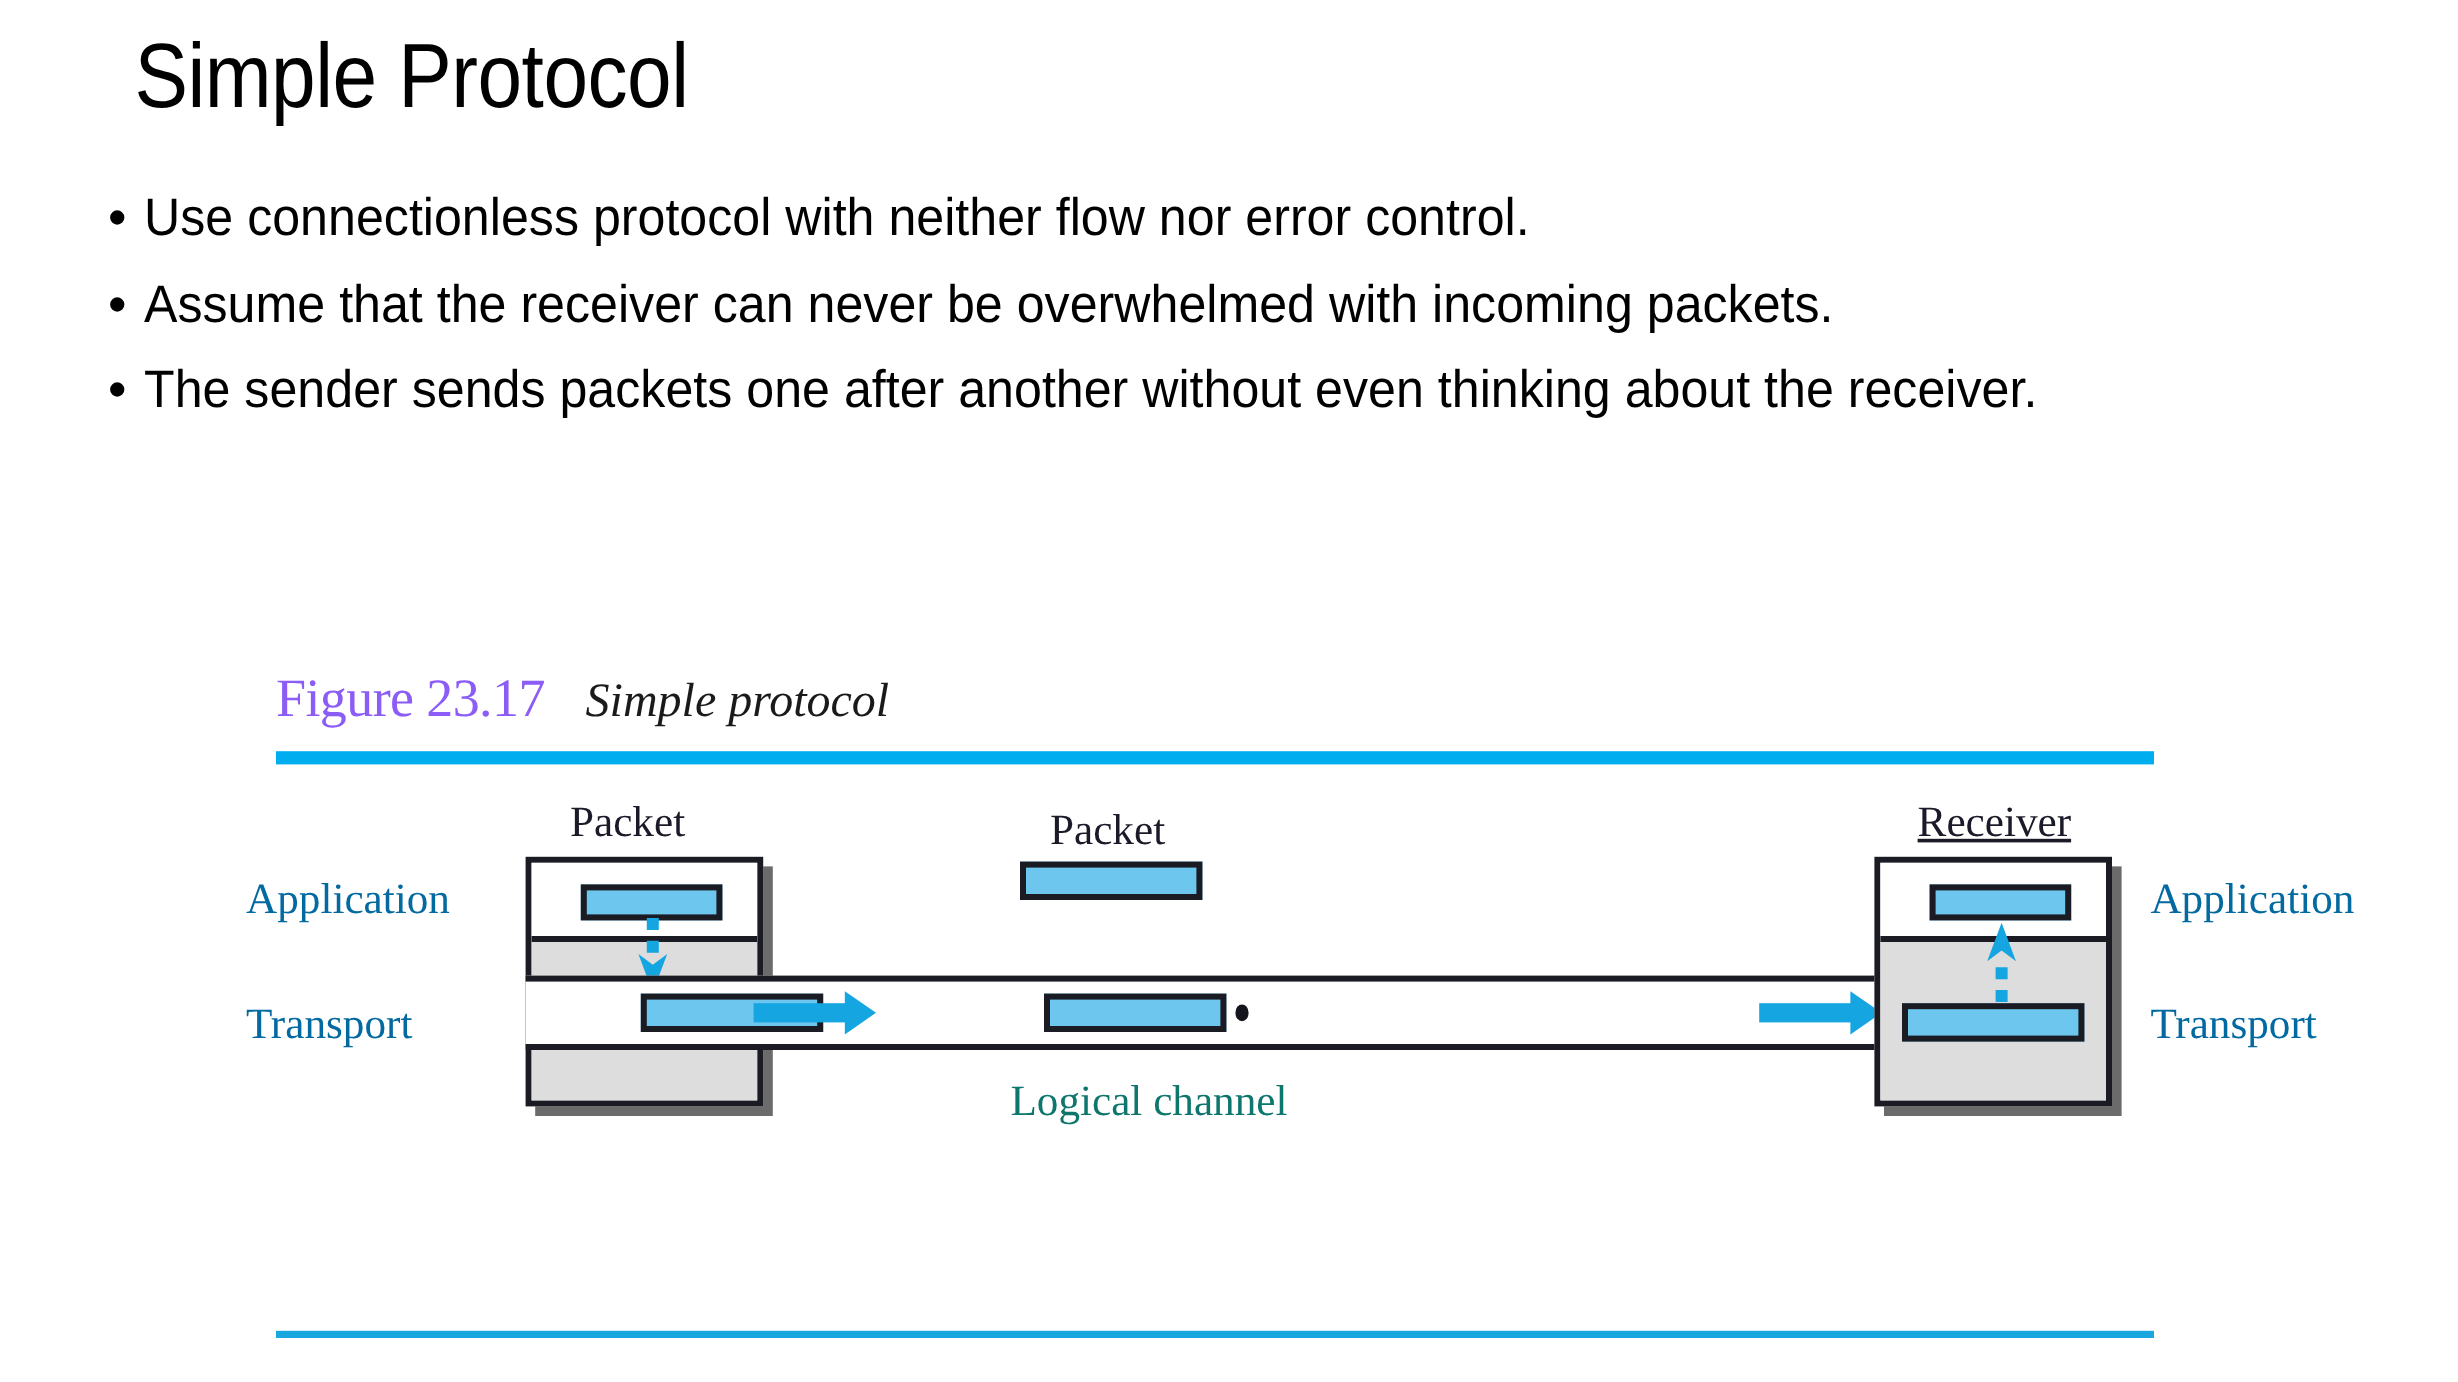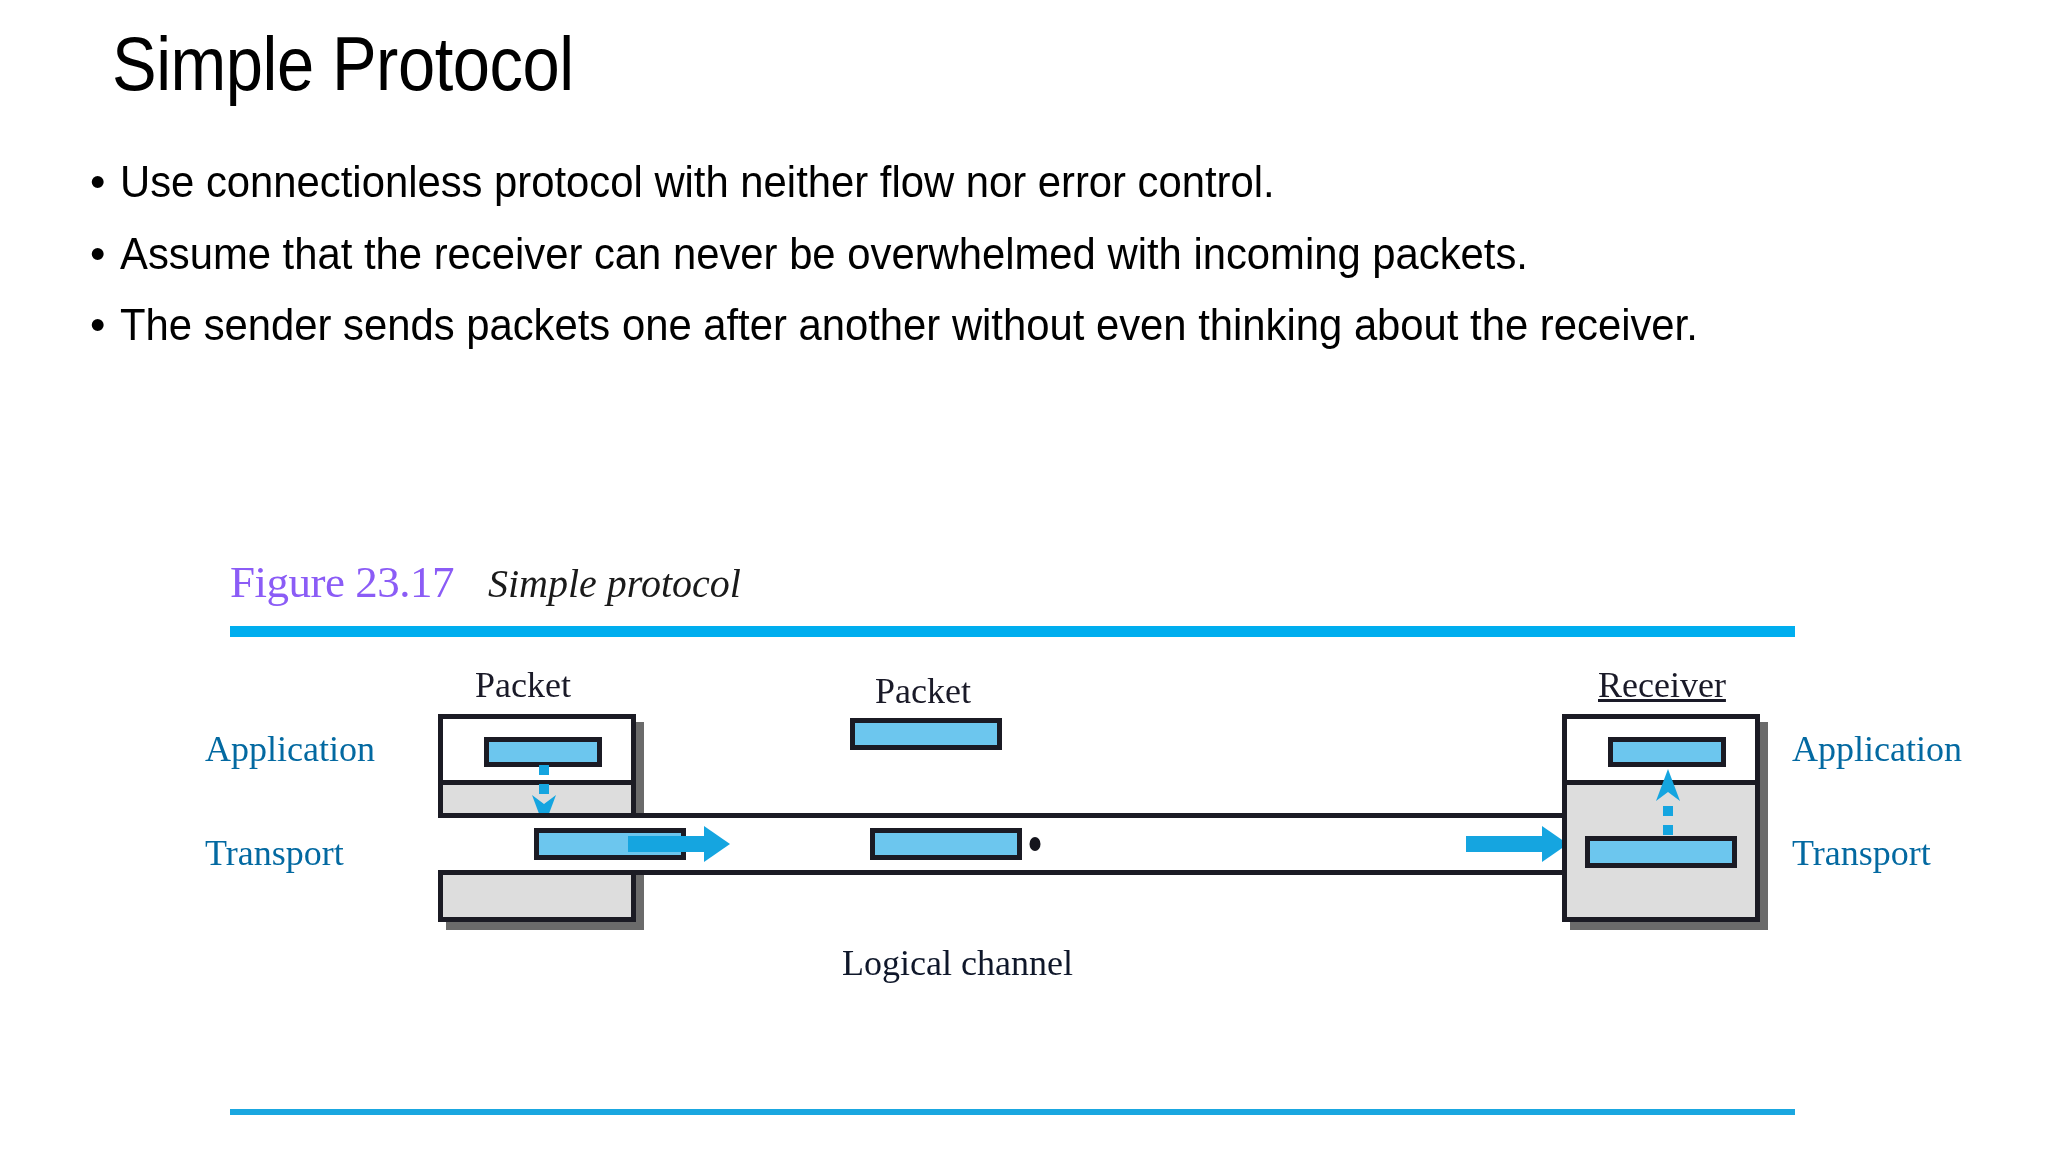--- a/index.html
+++ b/index.html
@@ -269,23 +269,22 @@
     position: absolute;
     font-family: "Liberation Serif", serif;
     font-size: 36px;
     color: #1a1a28;
     white-space: nowrap;
   }
   .channel-caption {
     position: absolute;
     font-family: "Liberation Serif", serif;
     font-size: 36px;
-    color: #0f172a;
-    white-space: nowrap;
-    margin-top: 46px;
+    color: #0f766e;
+    white-space: nowrap;
   }
   .packet-sample {
     position: absolute;
     width: 152px;
     height: 32px;
   }
 
   svg.vert-arrow { position: absolute; overflow: visible; }
 </style>
 </head>

